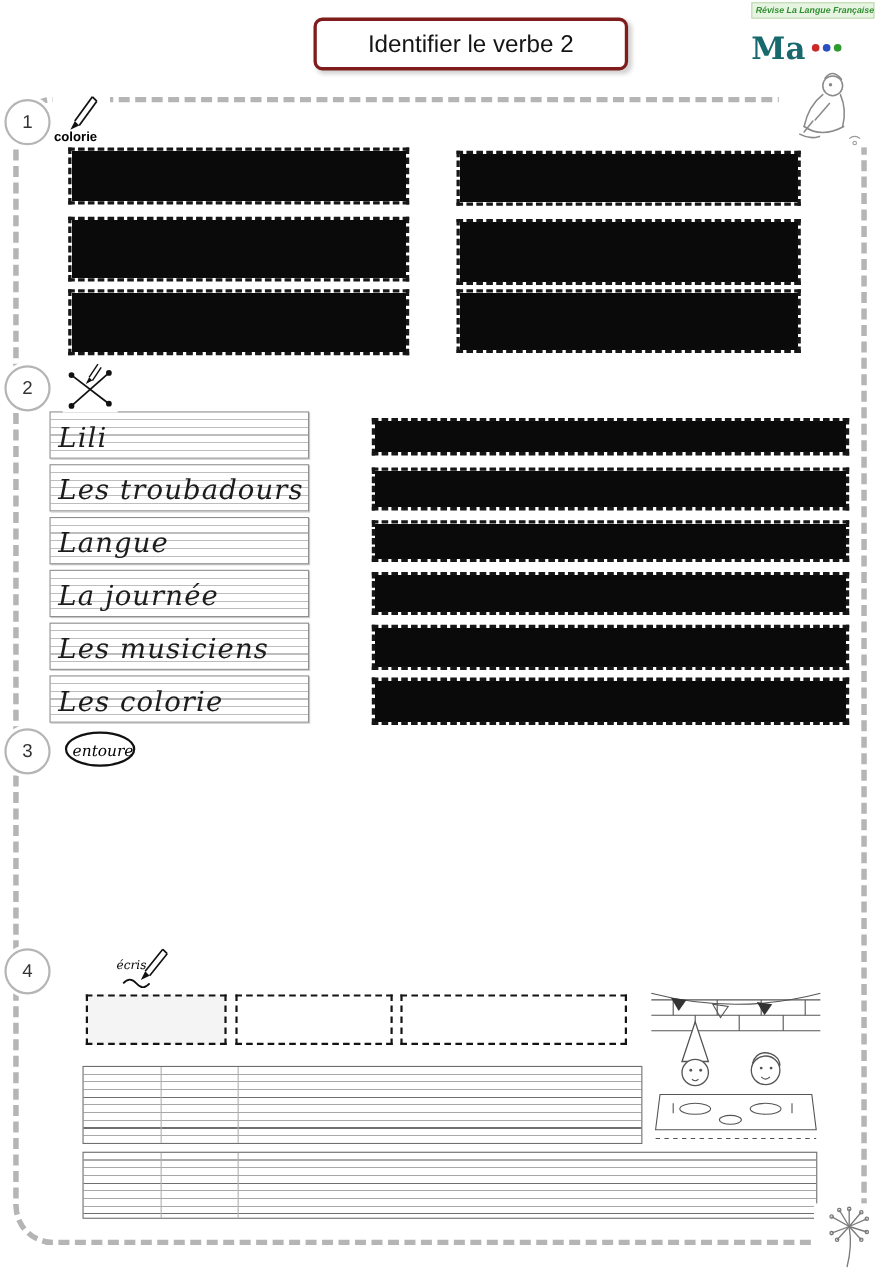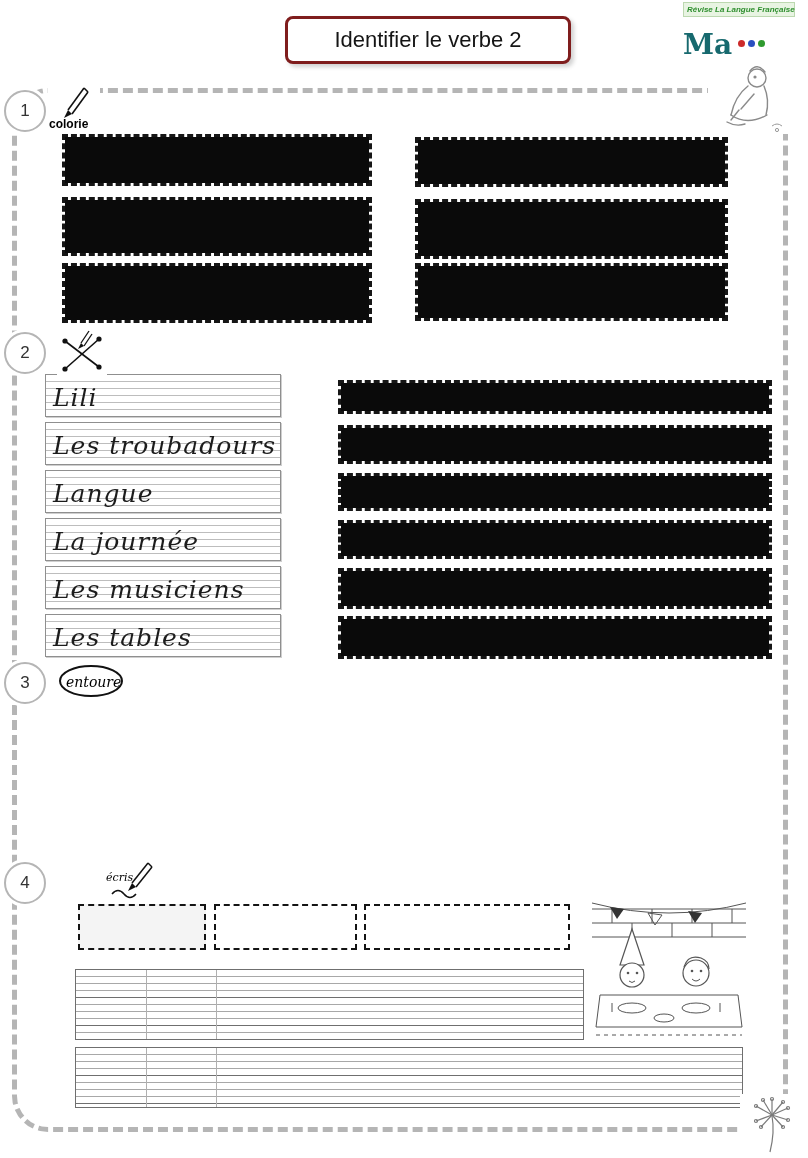--- a/index.html
+++ b/index.html
@@ -212,21 +212,21 @@
   <div class="wordbox w3">
       <span>Langue</span>
     </div>
   <div class="wordbox w4">
       <span>La journée</span>
     </div>
   <div class="wordbox w5">
       <span>Les musiciens</span>
     </div>
   <div class="wordbox w6">
-      <span>Les tables</span>
+      <span>Les colorie</span>
     </div>
 
   <div class="blackbox e2-r1"></div>
   <div class="blackbox e2-r2"></div>
   <div class="blackbox e2-r3"></div>
   <div class="blackbox e2-r4"></div>
   <div class="blackbox e2-r5"></div>
   <div class="blackbox e2-r6"></div>
 
   <div class="icon ic3">

